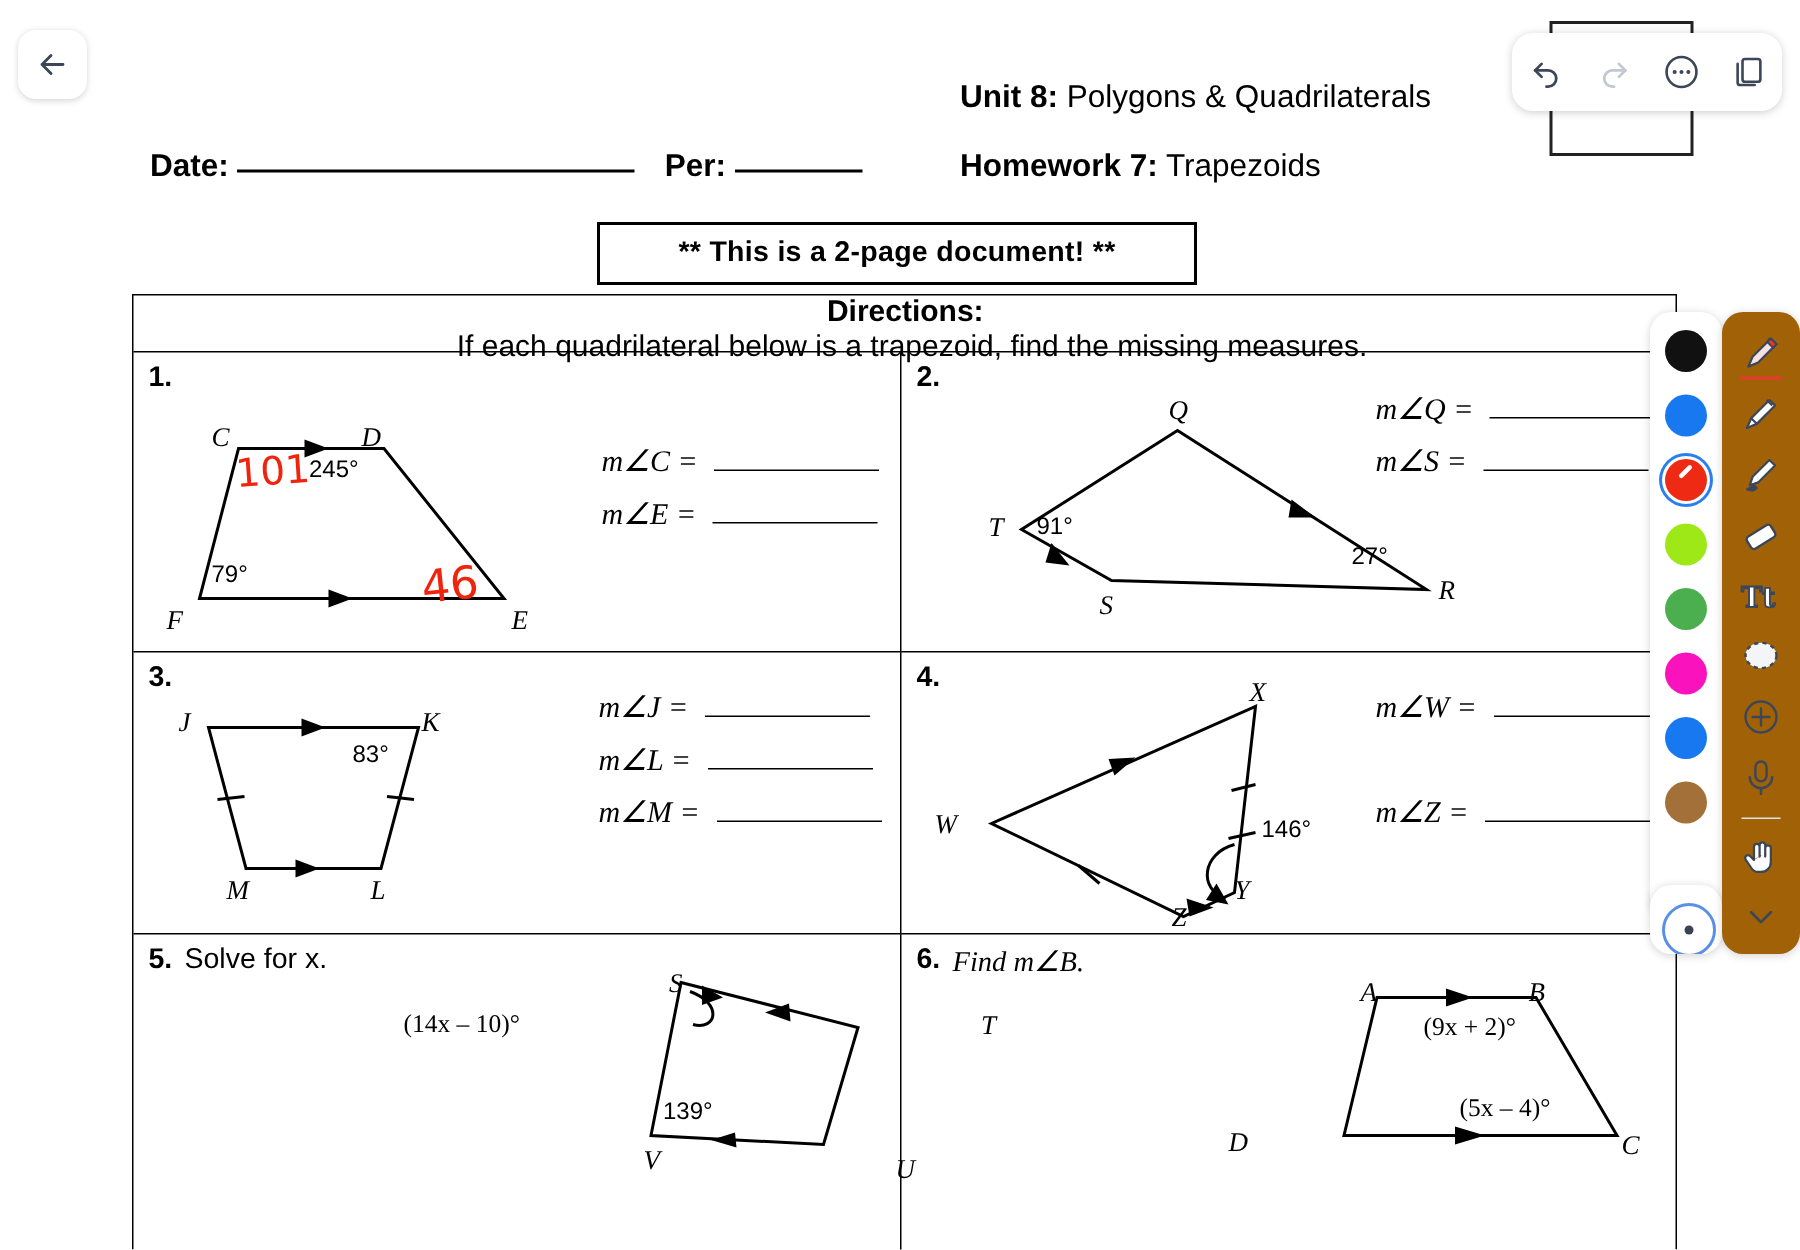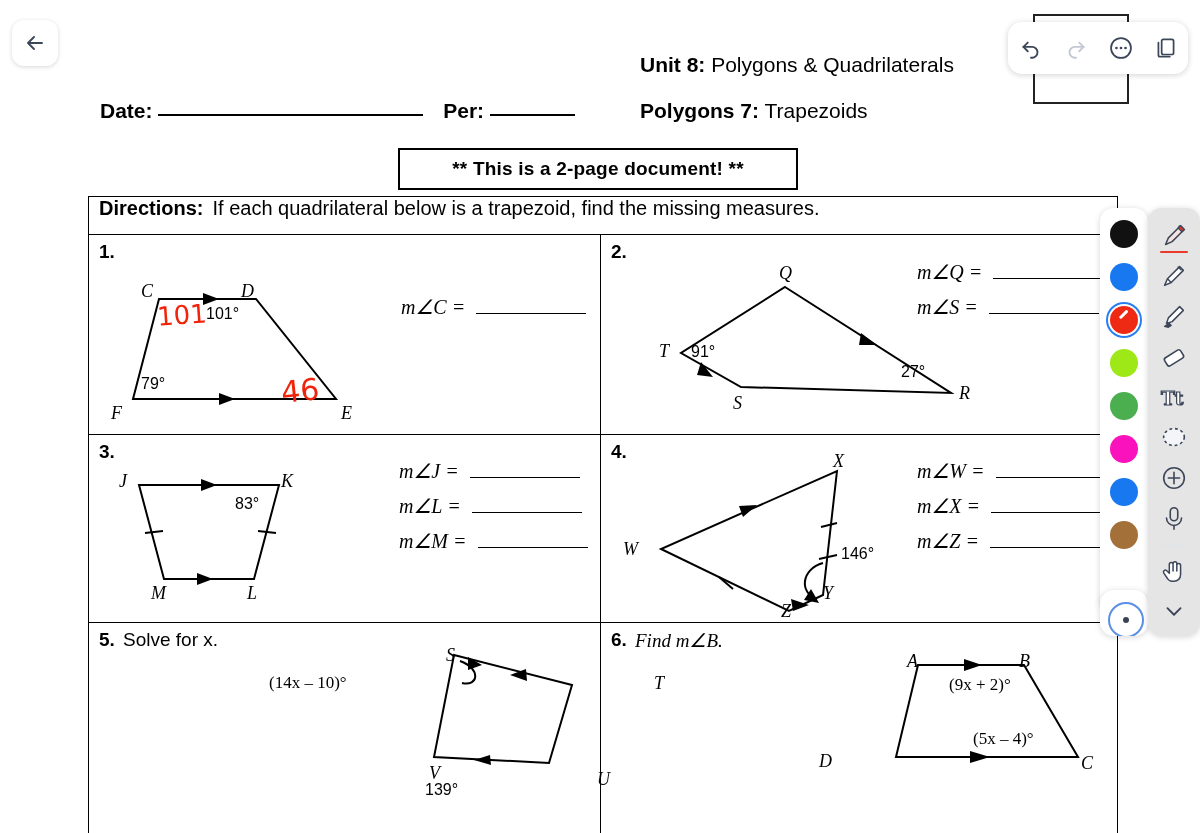--- a/index.html
+++ b/index.html
@@ -40,21 +40,21 @@
     font-size:19px;font-weight:bold;letter-spacing:.2px;
   }
   
   #grid{
     position:absolute;left:88px;top:196px;width:1030px;height:637px;
     border:1.5px solid #000;border-bottom:none;box-sizing:border-box;
   }
   #directions{
     position:absolute;left:0;top:0;width:100%;height:38px;
     border-bottom:1.5px solid #000;box-sizing:border-box;
-    display:flex;align-items:flex-start;padding-left:10px;font-size:20px;
+    display:flex;align-items:center;padding-left:10px;font-size:20px;flex-direction:column;
   }
   #directions .lbl{font-weight:bold;margin-right:9px;}
   .cell{position:absolute;box-sizing:border-box;border-bottom:1.5px solid #000;}
   .cell.left{left:0;width:512px;border-right:1.5px solid #000;}
   .cell.right{left:512px;width:518px;}
   .r1{top:38px;height:200px;}
   .r2{top:238px;height:188px;}
   .r3{top:426px;height:211px;border-bottom:none;}
   .qnum{position:absolute;left:10px;top:6px;font-size:19px;font-weight:bold;}
   .qtitle{position:absolute;left:34px;top:6px;font-size:19px;}
@@ -84,21 +84,21 @@
     background:#fff;border-radius:14px;box-shadow:0 1px 6px rgba(0,0,0,.17);
     overflow:hidden;
   }
   #size-dot{
     position:absolute;left:8px;top:12px;width:32px;height:32px;border-radius:50%;
     border:2px solid #5a8fe8;display:flex;align-items:center;justify-content:center;
   }
   #size-dot i{width:6px;height:6px;border-radius:50%;background:#3a4354;display:block;}
   #tools{
     position:absolute;left:1148px;top:208px;width:52px;height:428px;
-    background:#e5e5e5;border-radius:14px;box-shadow:0 1px 6px rgba(0,0,0,.17);
+    background:#a16207;border-radius:14px;box-shadow:0 1px 6px rgba(0,0,0,.17);
     display:flex;flex-direction:column;align-items:center;padding-top:12px;box-sizing:border-box;
   }
   .tool{width:34px;height:34px;margin-bottom:9px;display:flex;align-items:center;justify-content:center;position:relative;}
   .tool svg{width:30px;height:30px;}
   .tool.active::after{
     content:"";position:absolute;left:3px;bottom:-2px;width:28px;height:2.4px;background:#e8392b;border-radius:2px;
   }
   .tool-sep{width:26px;height:1.6px;background:#dfe3ea;margin:2px 0 9px 0;}
 </style>
 </head>
@@ -147,21 +147,21 @@
     <span>Polygons &amp; Quadrilaterals</span>
   </div>
 
   <div class="hdr-row" style="left:100px;top:99px;">
     <span class="b">Date:</span>
     <span class="rule" style="width:265px;"></span>
     <span class="b" style="margin-left:14px;">Per:</span>
     <span class="rule" style="width:85px;"></span>
   </div>
   <div class="hdr-row" style="left:640px;top:99px;">
-    <span class="b">Polygons 7:</span>
+    <span class="b">Homework 7:</span>
     <span>Trapezoids</span>
   </div>
 
   <div class="two-page-box">
     <span>** This is a 2-page document! **</span>
   </div>
 
   <div id="grid">
 
     <div id="directions">
@@ -174,28 +174,32 @@
 
       <svg class="fig" style="left:22px;top:42px;width:250px;height:140px;" viewBox="0 0 250 140">
         <polygon points="48,22 145,22 225,122 22,122" stroke="#000" stroke-width="2" fill="none"></polygon>
         <polygon points="92,16 108,22 92,28" fill="#000"></polygon>
         <polygon points="108,116 124,122 108,128" fill="#000"></polygon>
       </svg>
       <span class="figlabel" style="left:52px;top:46px;">C</span>
       <span class="figlabel" style="left:152px;top:46px;">D</span>
       <span class="figlabel" style="left:252px;top:168px;">E</span>
       <span class="figlabel" style="left:22px;top:168px;">F</span>
-      <span class="angle" style="left:117px;top:70px;">101°</span>
+      <span class="angle" style="left:117px;top:70px;">245°</span>
       <span class="angle" style="left:52px;top:140px;">79°</span>
 
       <span class="redink" style="left:68px;top:65px;font-size:26px;transform:rotate(-4deg);">101</span>
       <span class="redink" style="left:192px;top:138px;font-size:30px;transform:rotate(-6deg);">46</span>
 
       <span class="ans" style="left:312px;top:60px;">
         <span class="mathi">m∠C =</span>
+        <span class="blank"></span>
+      </span>
+      <span class="ans" style="left:312px;top:95px;">
+        <span class="mathi">m∠E =</span>
         <span class="blank"></span>
       </span>
     </div>
 
     <div class="cell right r1">
       <span class="qnum">2.</span>
 
       <svg class="fig" style="left:60px;top:30px;width:310px;height:150px;" viewBox="0 0 310 150">
         <polygon points="124,22 290,128 80,122 20,88" stroke="#000" stroke-width="2" fill="none"></polygon>
         <polygon points="200,68 216,80 198,80" fill="#000"></polygon>
@@ -264,24 +268,20 @@
       <span class="figlabel" style="left:232px;top:16px;">X</span>
       <span class="figlabel" style="left:22px;top:104px;">W</span>
       <span class="figlabel" style="left:222px;top:148px;">Y</span>
       <span class="figlabel" style="left:180px;top:166px;">Z</span>
       <span class="angle" style="left:240px;top:110px;">146°</span>
 
       <span class="ans" style="left:316px;top:24px;text-align:center;">
         <span class="mathi">m∠W =</span>
         <span class="blank"></span>
       </span>
-      <span class="ans" style="left:316px;top:59px;">
-        <span class="mathi">m∠X =</span>
-        <span class="blank"></span>
-      </span>
       <span class="ans" style="left:316px;top:94px;">
         <span class="mathi">m∠Z =</span>
         <span class="blank"></span>
       </span>
     </div>
 
     <div class="cell left r3">
       <span class="qnum">5.</span>
       <span class="qtitle">Solve for x.</span>
 
@@ -290,21 +290,21 @@
         <polygon points="182,24 166,30 183,36" fill="#000"></polygon>
         <polygon points="146,110 130,115 147,120" fill="#000"></polygon>
         <path d="M116 16 C 138 24, 134 42, 118 38" stroke="#000" stroke-width="2" fill="none"></path>
         <polygon points="124,12 138,20 124,25" fill="#000"></polygon>
       </svg>
       <span class="figlabel" style="left:357px;top:22px;">S</span>
       <span class="figlabel" style="left:565px;top:50px;">T</span>
       <span class="figlabel" style="left:508px;top:146px;">U</span>
       <span class="figlabel" style="left:340px;top:140px;">V</span>
       <span class="angle-serif" style="left:180px;top:50px;">(14x – 10)°</span>
-      <span class="angle" style="left:336px;top:110px;margin-top:48px;">139°</span>
+      <span class="angle" style="left:353px;top:110px;">139°</span>
     </div>
 
     <div class="cell right r3">
       <span class="qnum">6.</span>
       <span class="qtitle mathi" style="font-style:normal;">
         <span class="mathi">Find m∠B.</span>
       </span>
 
       <svg class="fig" style="left:285px;top:28px;width:230px;height:130px;" viewBox="0 0 230 130">
         <polygon points="32,14 138,14 192,106 10,106" stroke="#000" stroke-width="2" fill="none"></polygon>

